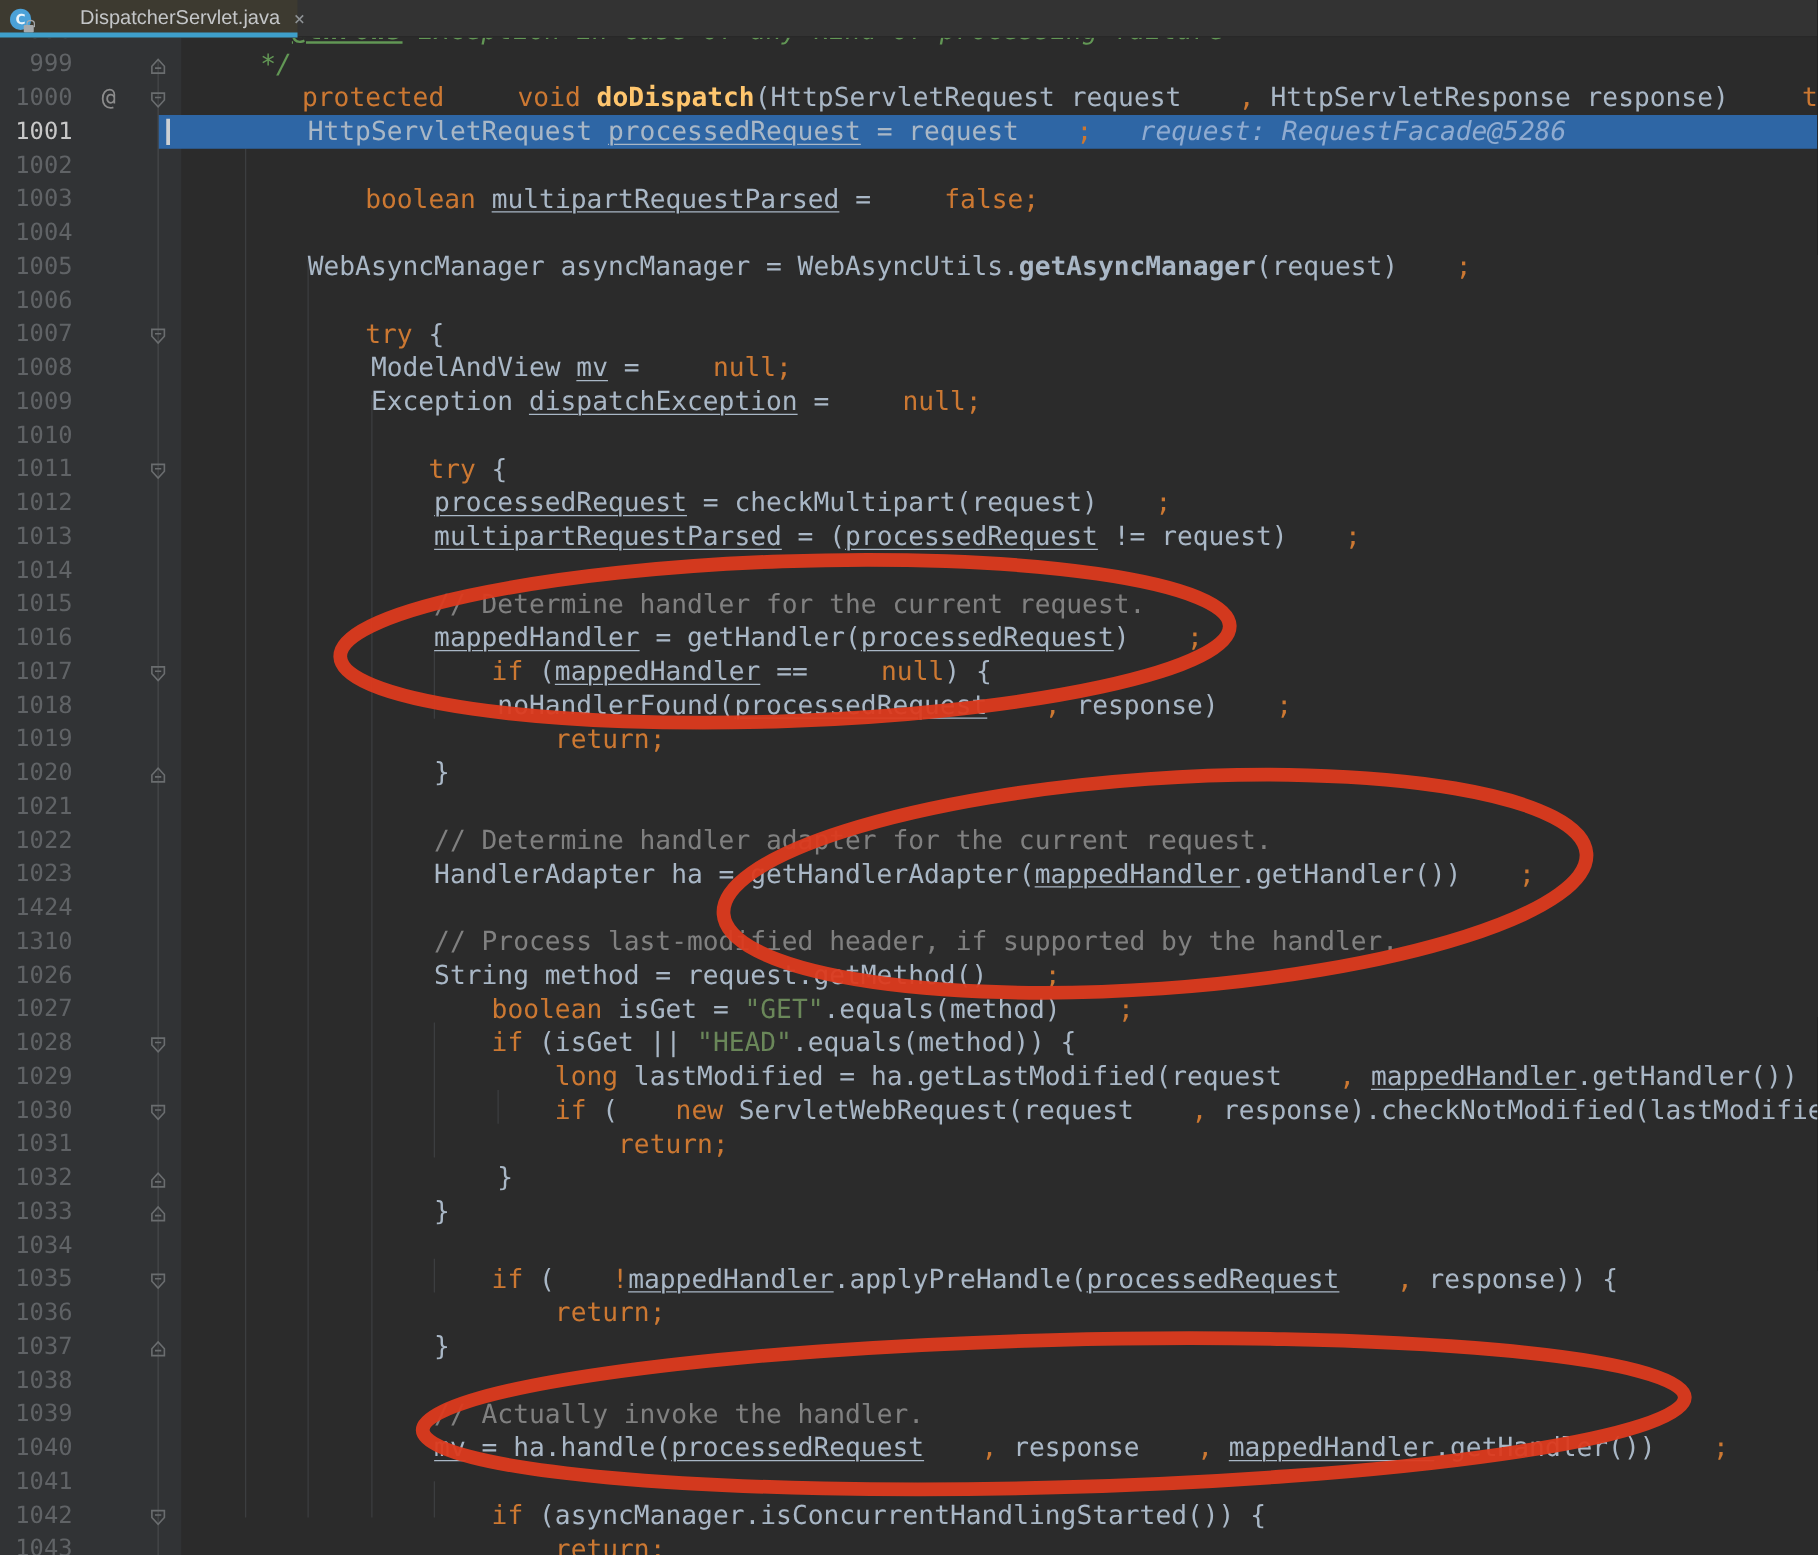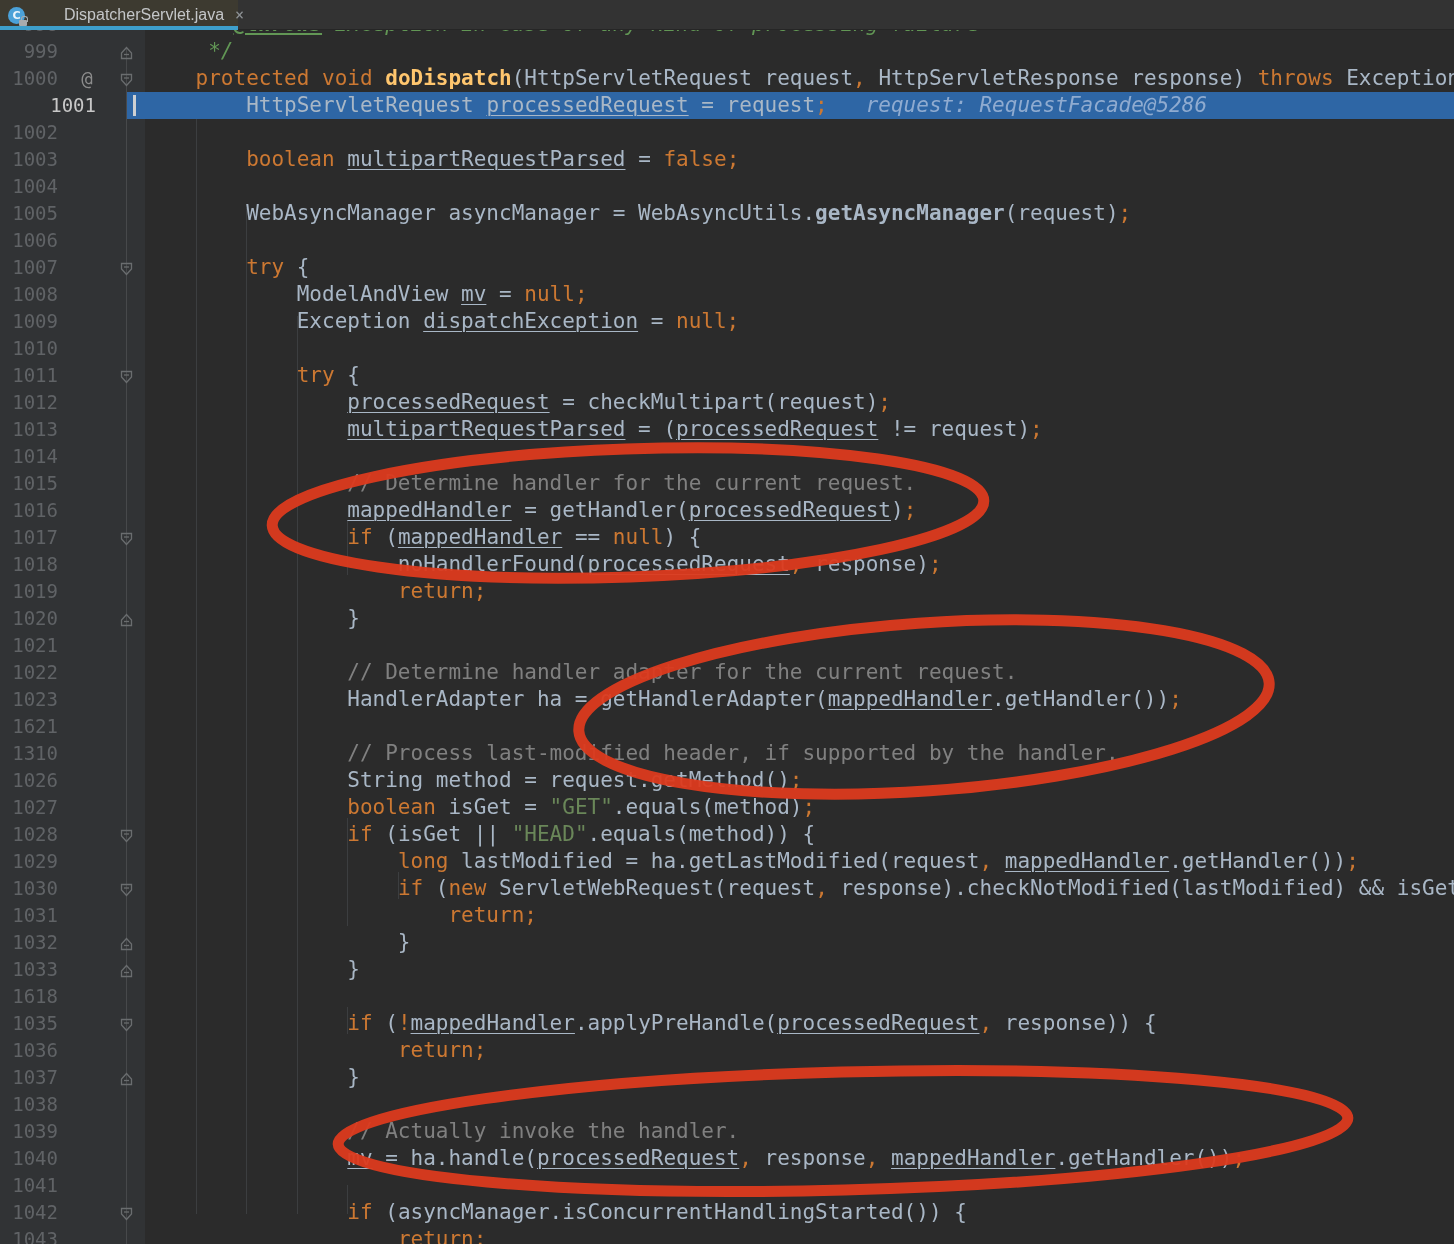--- a/index.html
+++ b/index.html
@@ -67,33 +67,33 @@
   }
   .row .caret {
     position:absolute; left:133px; top:3px; width:3px; height:21px;
     background:#CDD0D3;
   }
   .num {
     position:absolute; left:0; top:0; width:58px; height:27px;
     text-align:right; color:#606366; font-size:19px; line-height:27px;
     cursor:pointer;
   }
-  .row.current .num { color:#C8C8C8;margin-left:38px; }
+  .row.current .num { color:#C8C8C8; }
   .ann {
     position:absolute; left:76px; top:0; width:22px; height:27px;
     color:#8C8C8C; font-size:19px; line-height:27px; text-align:center;
   }
   .fold {
     position:absolute; left:120px; top:7px; width:13px; height:14px; cursor:pointer;
   }
   .code {
     position:absolute; left:145px; top:0; height:27px;
     font-size:21px; line-height:27px; color:#A9B7C6;
   }
-  .tok-kw  { color:#CC7832; }
+  .tok-kw  { color:#CC7832;margin-left:46px; }
   .tok-mth { color:#FFC66E; font-weight:bold; }
   .tok-str { color:#6A8759; }
   .tok-cmt { color:#808080; }
   .tok-doc { color:#629755; font-style:italic; }
   .tok-doctag { color:#629755; font-style:italic; font-weight:bold; text-decoration:underline; }
   .tok-pln { color:#A9B7C6; }
   .tok-ul  { color:#A9B7C6; text-decoration:underline; text-underline-offset:3px; text-decoration-thickness:1px; }
   .tok-sm  { color:#A9B7C6; font-weight:bold; }
   .tok-hint{ color:#8FABD0; font-style:italic; margin-left:3ch;text-align:right; }
 
@@ -168,21 +168,21 @@
             </svg></span><span class="code"><span class="tok-pln">                </span><span class="tok-kw">if</span><span class="tok-pln"> (</span><span class="tok-ul">mappedHandler</span><span class="tok-pln"> == </span><span class="tok-kw">null</span><span class="tok-pln">) {</span></span></div>
         <div class="row"><span class="num">1018</span><span class="code"><span class="tok-pln">                    noHandlerFound(</span><span class="tok-ul">processedRequest</span><span class="tok-kw">,</span><span class="tok-pln"> response)</span><span class="tok-kw">;</span></span></div>
         <div class="row"><span class="num">1019</span><span class="code"><span class="tok-pln">                    </span><span class="tok-kw">return;</span></span></div>
         <div class="row"><span class="num">1020</span><span class="fold"><svg width="13" height="14" viewBox="0 0 13 14">
               <path fill="none" stroke="#6A6D6F" stroke-width="1.3" d="M1.5 12.5 H11.5 V7 L6.5 1.5 L1.5 7 Z"></path>
               <line stroke="#6A6D6F" stroke-width="1.3" x1="4" y1="8.5" x2="9" y2="8.5"></line>
             </svg></span><span class="code"><span class="tok-pln">                }</span></span></div>
         <div class="row"><span class="num">1021</span><span class="code"></span></div>
         <div class="row"><span class="num">1022</span><span class="code"><span class="tok-pln">                </span><span class="tok-cmt">// Determine handler adapter for the current request.</span></span></div>
         <div class="row"><span class="num">1023</span><span class="code"><span class="tok-pln">                HandlerAdapter ha = getHandlerAdapter(</span><span class="tok-ul">mappedHandler</span><span class="tok-pln">.getHandler())</span><span class="tok-kw">;</span></span></div>
-        <div class="row"><span class="num">1621</span><span class="code"></span></div>
+        <div class="row"><span class="num">1424</span><span class="code"></span></div>
         <div class="row"><span class="num">1310</span><span class="code"><span class="tok-pln">                </span><span class="tok-cmt">// Process last-modified header, if supported by the handler.</span></span></div>
         <div class="row"><span class="num">1026</span><span class="code"><span class="tok-pln">                String method = request.getMethod()</span><span class="tok-kw">;</span></span></div>
         <div class="row"><span class="num">1027</span><span class="code"><span class="tok-pln">                </span><span class="tok-kw">boolean</span><span class="tok-pln"> isGet = </span><span class="tok-str">"GET"</span><span class="tok-pln">.equals(method)</span><span class="tok-kw">;</span></span></div>
         <div class="row"><span class="num">1028</span><span class="fold"><svg width="13" height="14" viewBox="0 0 13 14">
               <path fill="none" stroke="#6A6D6F" stroke-width="1.3" d="M1.5 1.5 H11.5 V7 L6.5 12.5 L1.5 7 Z"></path>
               <line stroke="#6A6D6F" stroke-width="1.3" x1="4" y1="5" x2="9" y2="5"></line>
             </svg></span><span class="code"><span class="tok-pln">                </span><span class="tok-kw">if</span><span class="tok-pln"> (isGet || </span><span class="tok-str">"HEAD"</span><span class="tok-pln">.equals(method)) {</span></span></div>
         <div class="row"><span class="num">1029</span><span class="code"><span class="tok-pln">                    </span><span class="tok-kw">long</span><span class="tok-pln"> lastModified = ha.getLastModified(request</span><span class="tok-kw">,</span><span class="tok-pln"> </span><span class="tok-ul">mappedHandler</span><span class="tok-pln">.getHandler())</span><span class="tok-kw">;</span></span></div>
         <div class="row"><span class="num">1030</span><span class="fold"><svg width="13" height="14" viewBox="0 0 13 14">
               <path fill="none" stroke="#6A6D6F" stroke-width="1.3" d="M1.5 1.5 H11.5 V7 L6.5 12.5 L1.5 7 Z"></path>
@@ -190,21 +190,21 @@
             </svg></span><span class="code"><span class="tok-pln">                    </span><span class="tok-kw">if</span><span class="tok-pln"> (</span><span class="tok-kw">new</span><span class="tok-pln"> ServletWebRequest(request</span><span class="tok-kw">,</span><span class="tok-pln"> response).checkNotModified(lastModified) &amp;&amp; isGet) {</span></span></div>
         <div class="row"><span class="num">1031</span><span class="code"><span class="tok-pln">                        </span><span class="tok-kw">return;</span></span></div>
         <div class="row"><span class="num">1032</span><span class="fold"><svg width="13" height="14" viewBox="0 0 13 14">
               <path fill="none" stroke="#6A6D6F" stroke-width="1.3" d="M1.5 12.5 H11.5 V7 L6.5 1.5 L1.5 7 Z"></path>
               <line stroke="#6A6D6F" stroke-width="1.3" x1="4" y1="8.5" x2="9" y2="8.5"></line>
             </svg></span><span class="code"><span class="tok-pln">                    }</span></span></div>
         <div class="row"><span class="num">1033</span><span class="fold"><svg width="13" height="14" viewBox="0 0 13 14">
               <path fill="none" stroke="#6A6D6F" stroke-width="1.3" d="M1.5 12.5 H11.5 V7 L6.5 1.5 L1.5 7 Z"></path>
               <line stroke="#6A6D6F" stroke-width="1.3" x1="4" y1="8.5" x2="9" y2="8.5"></line>
             </svg></span><span class="code"><span class="tok-pln">                }</span></span></div>
-        <div class="row"><span class="num">1618</span><span class="code"></span></div>
+        <div class="row"><span class="num">1034</span><span class="code"></span></div>
         <div class="row"><span class="num">1035</span><span class="fold"><svg width="13" height="14" viewBox="0 0 13 14">
               <path fill="none" stroke="#6A6D6F" stroke-width="1.3" d="M1.5 1.5 H11.5 V7 L6.5 12.5 L1.5 7 Z"></path>
               <line stroke="#6A6D6F" stroke-width="1.3" x1="4" y1="5" x2="9" y2="5"></line>
             </svg></span><span class="code"><span class="tok-pln">                </span><span class="tok-kw">if</span><span class="tok-pln"> (</span><span class="tok-kw">!</span><span class="tok-ul">mappedHandler</span><span class="tok-pln">.applyPreHandle(</span><span class="tok-ul">processedRequest</span><span class="tok-kw">,</span><span class="tok-pln"> response)) {</span></span></div>
         <div class="row"><span class="num">1036</span><span class="code"><span class="tok-pln">                    </span><span class="tok-kw">return;</span></span></div>
         <div class="row"><span class="num">1037</span><span class="fold"><svg width="13" height="14" viewBox="0 0 13 14">
               <path fill="none" stroke="#6A6D6F" stroke-width="1.3" d="M1.5 12.5 H11.5 V7 L6.5 1.5 L1.5 7 Z"></path>
               <line stroke="#6A6D6F" stroke-width="1.3" x1="4" y1="8.5" x2="9" y2="8.5"></line>
             </svg></span><span class="code"><span class="tok-pln">                }</span></span></div>
         <div class="row"><span class="num">1038</span><span class="code"></span></div>

